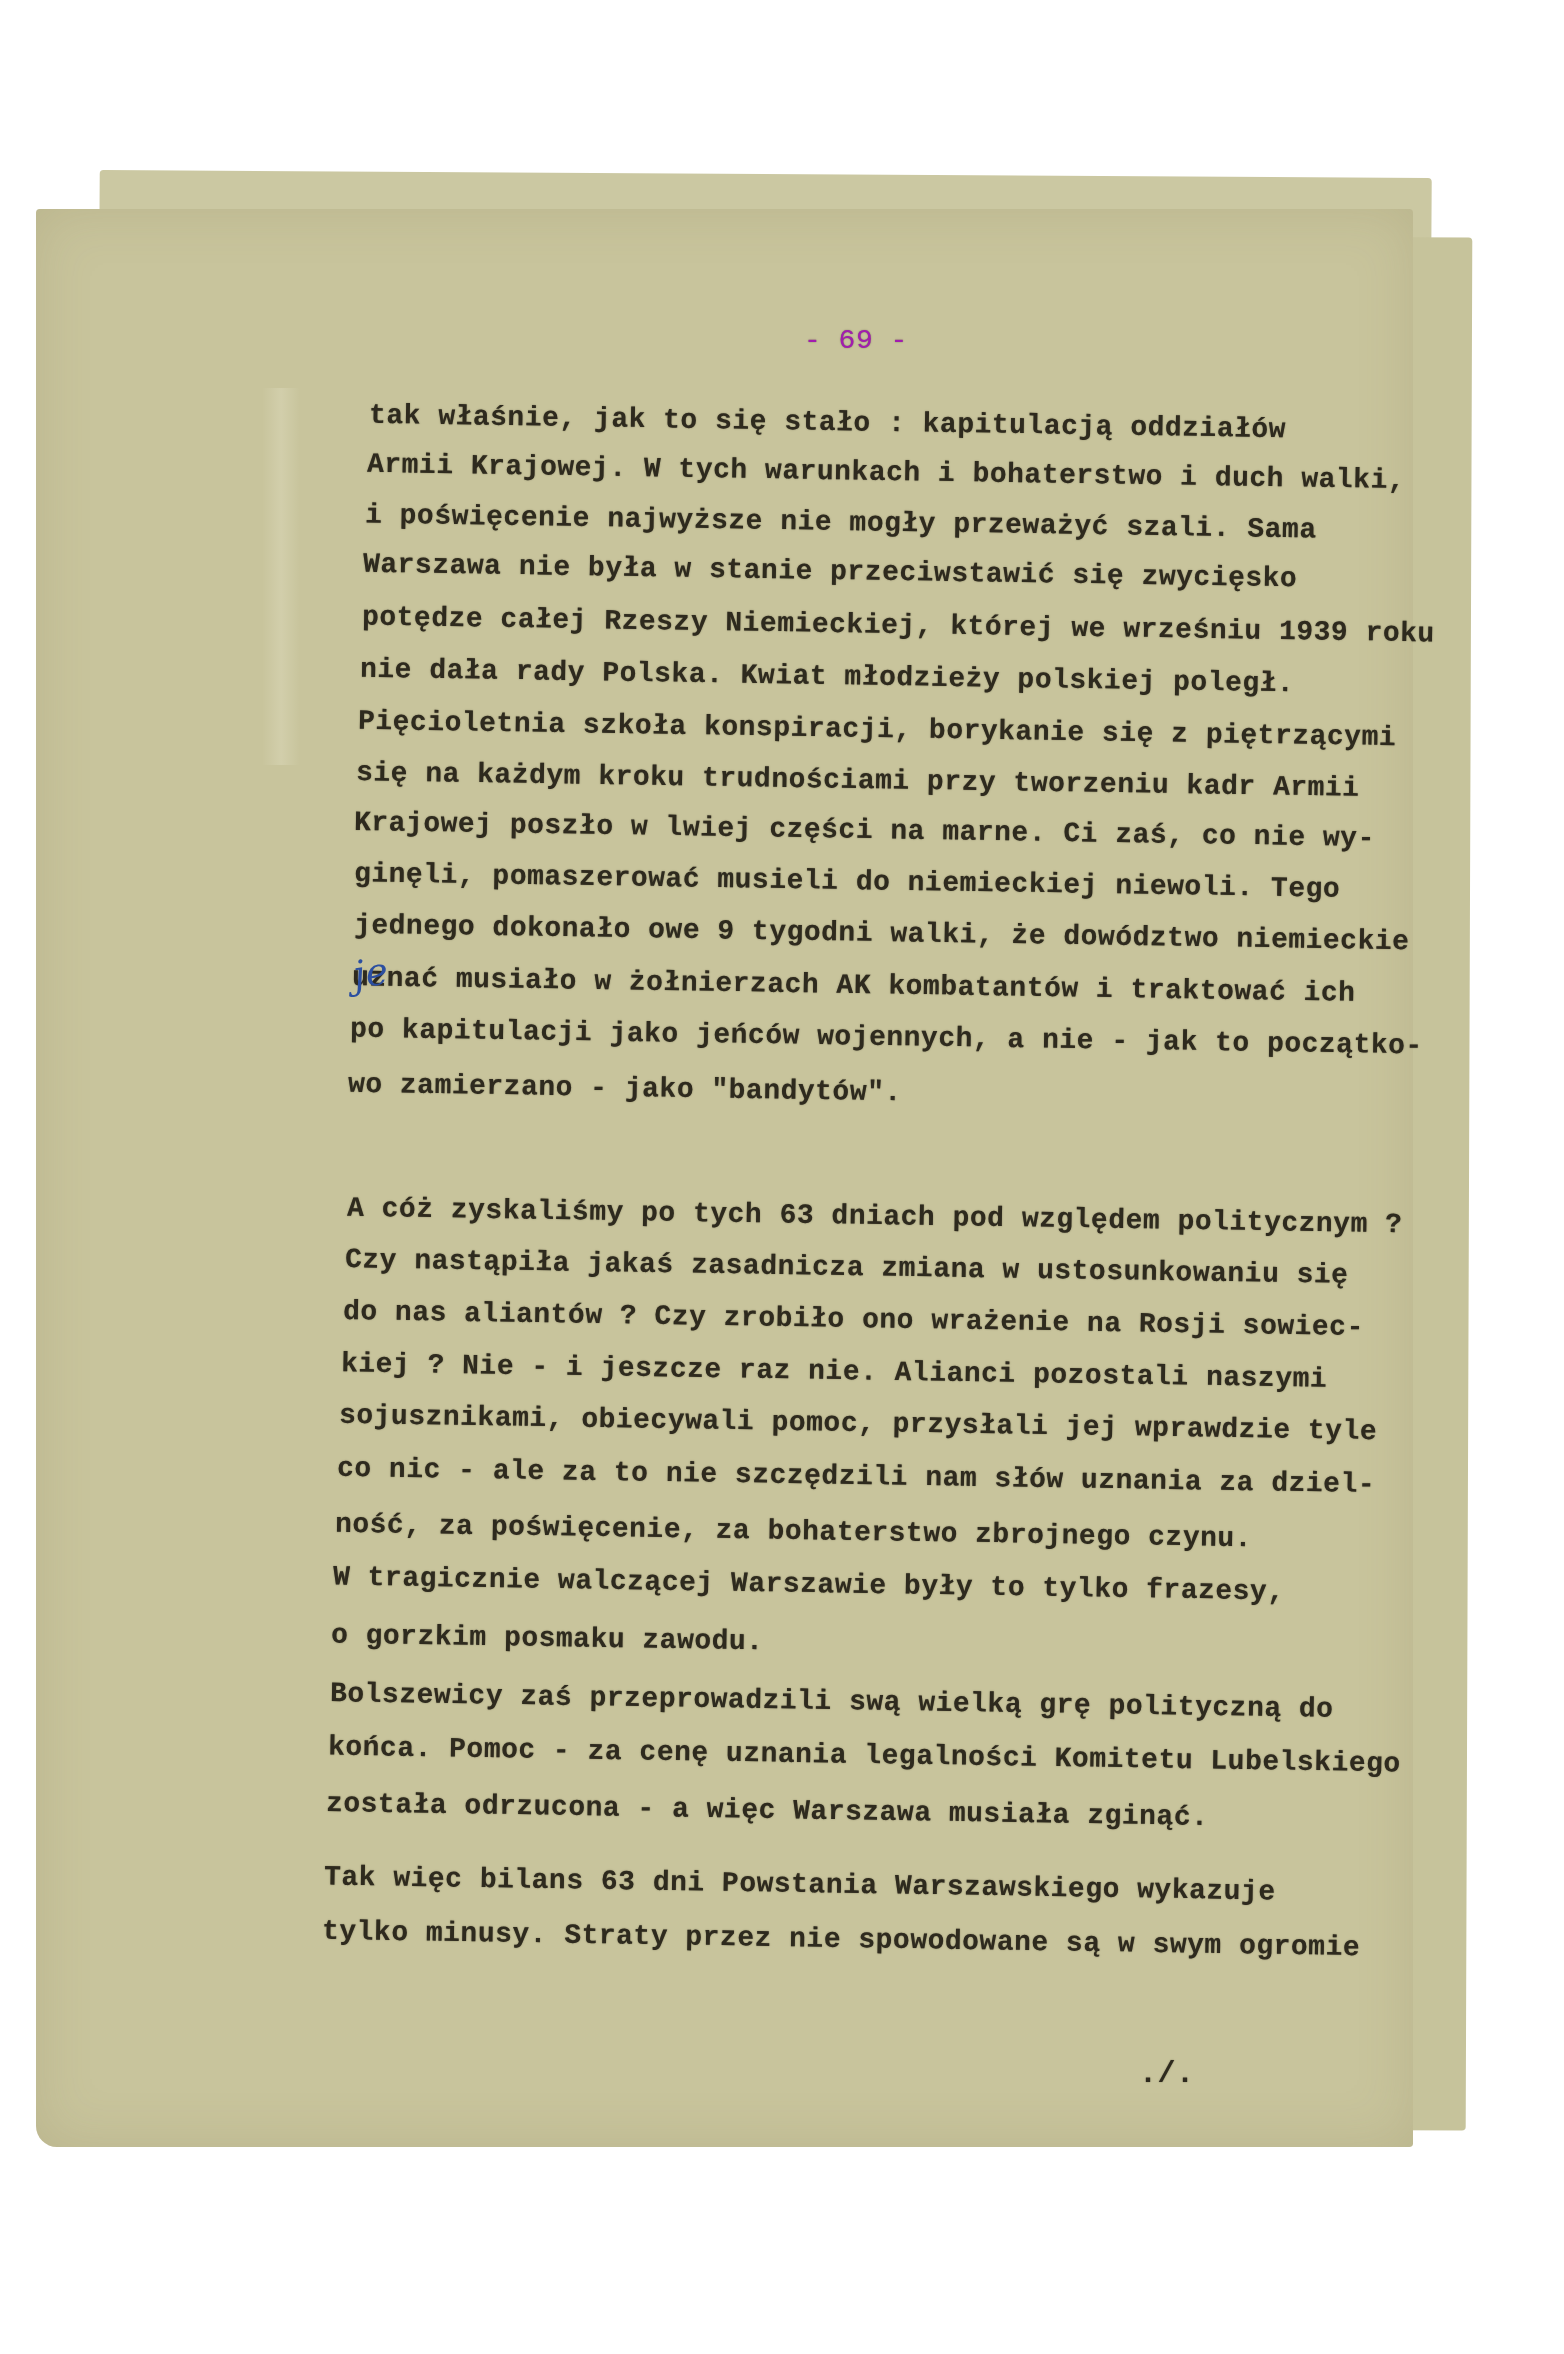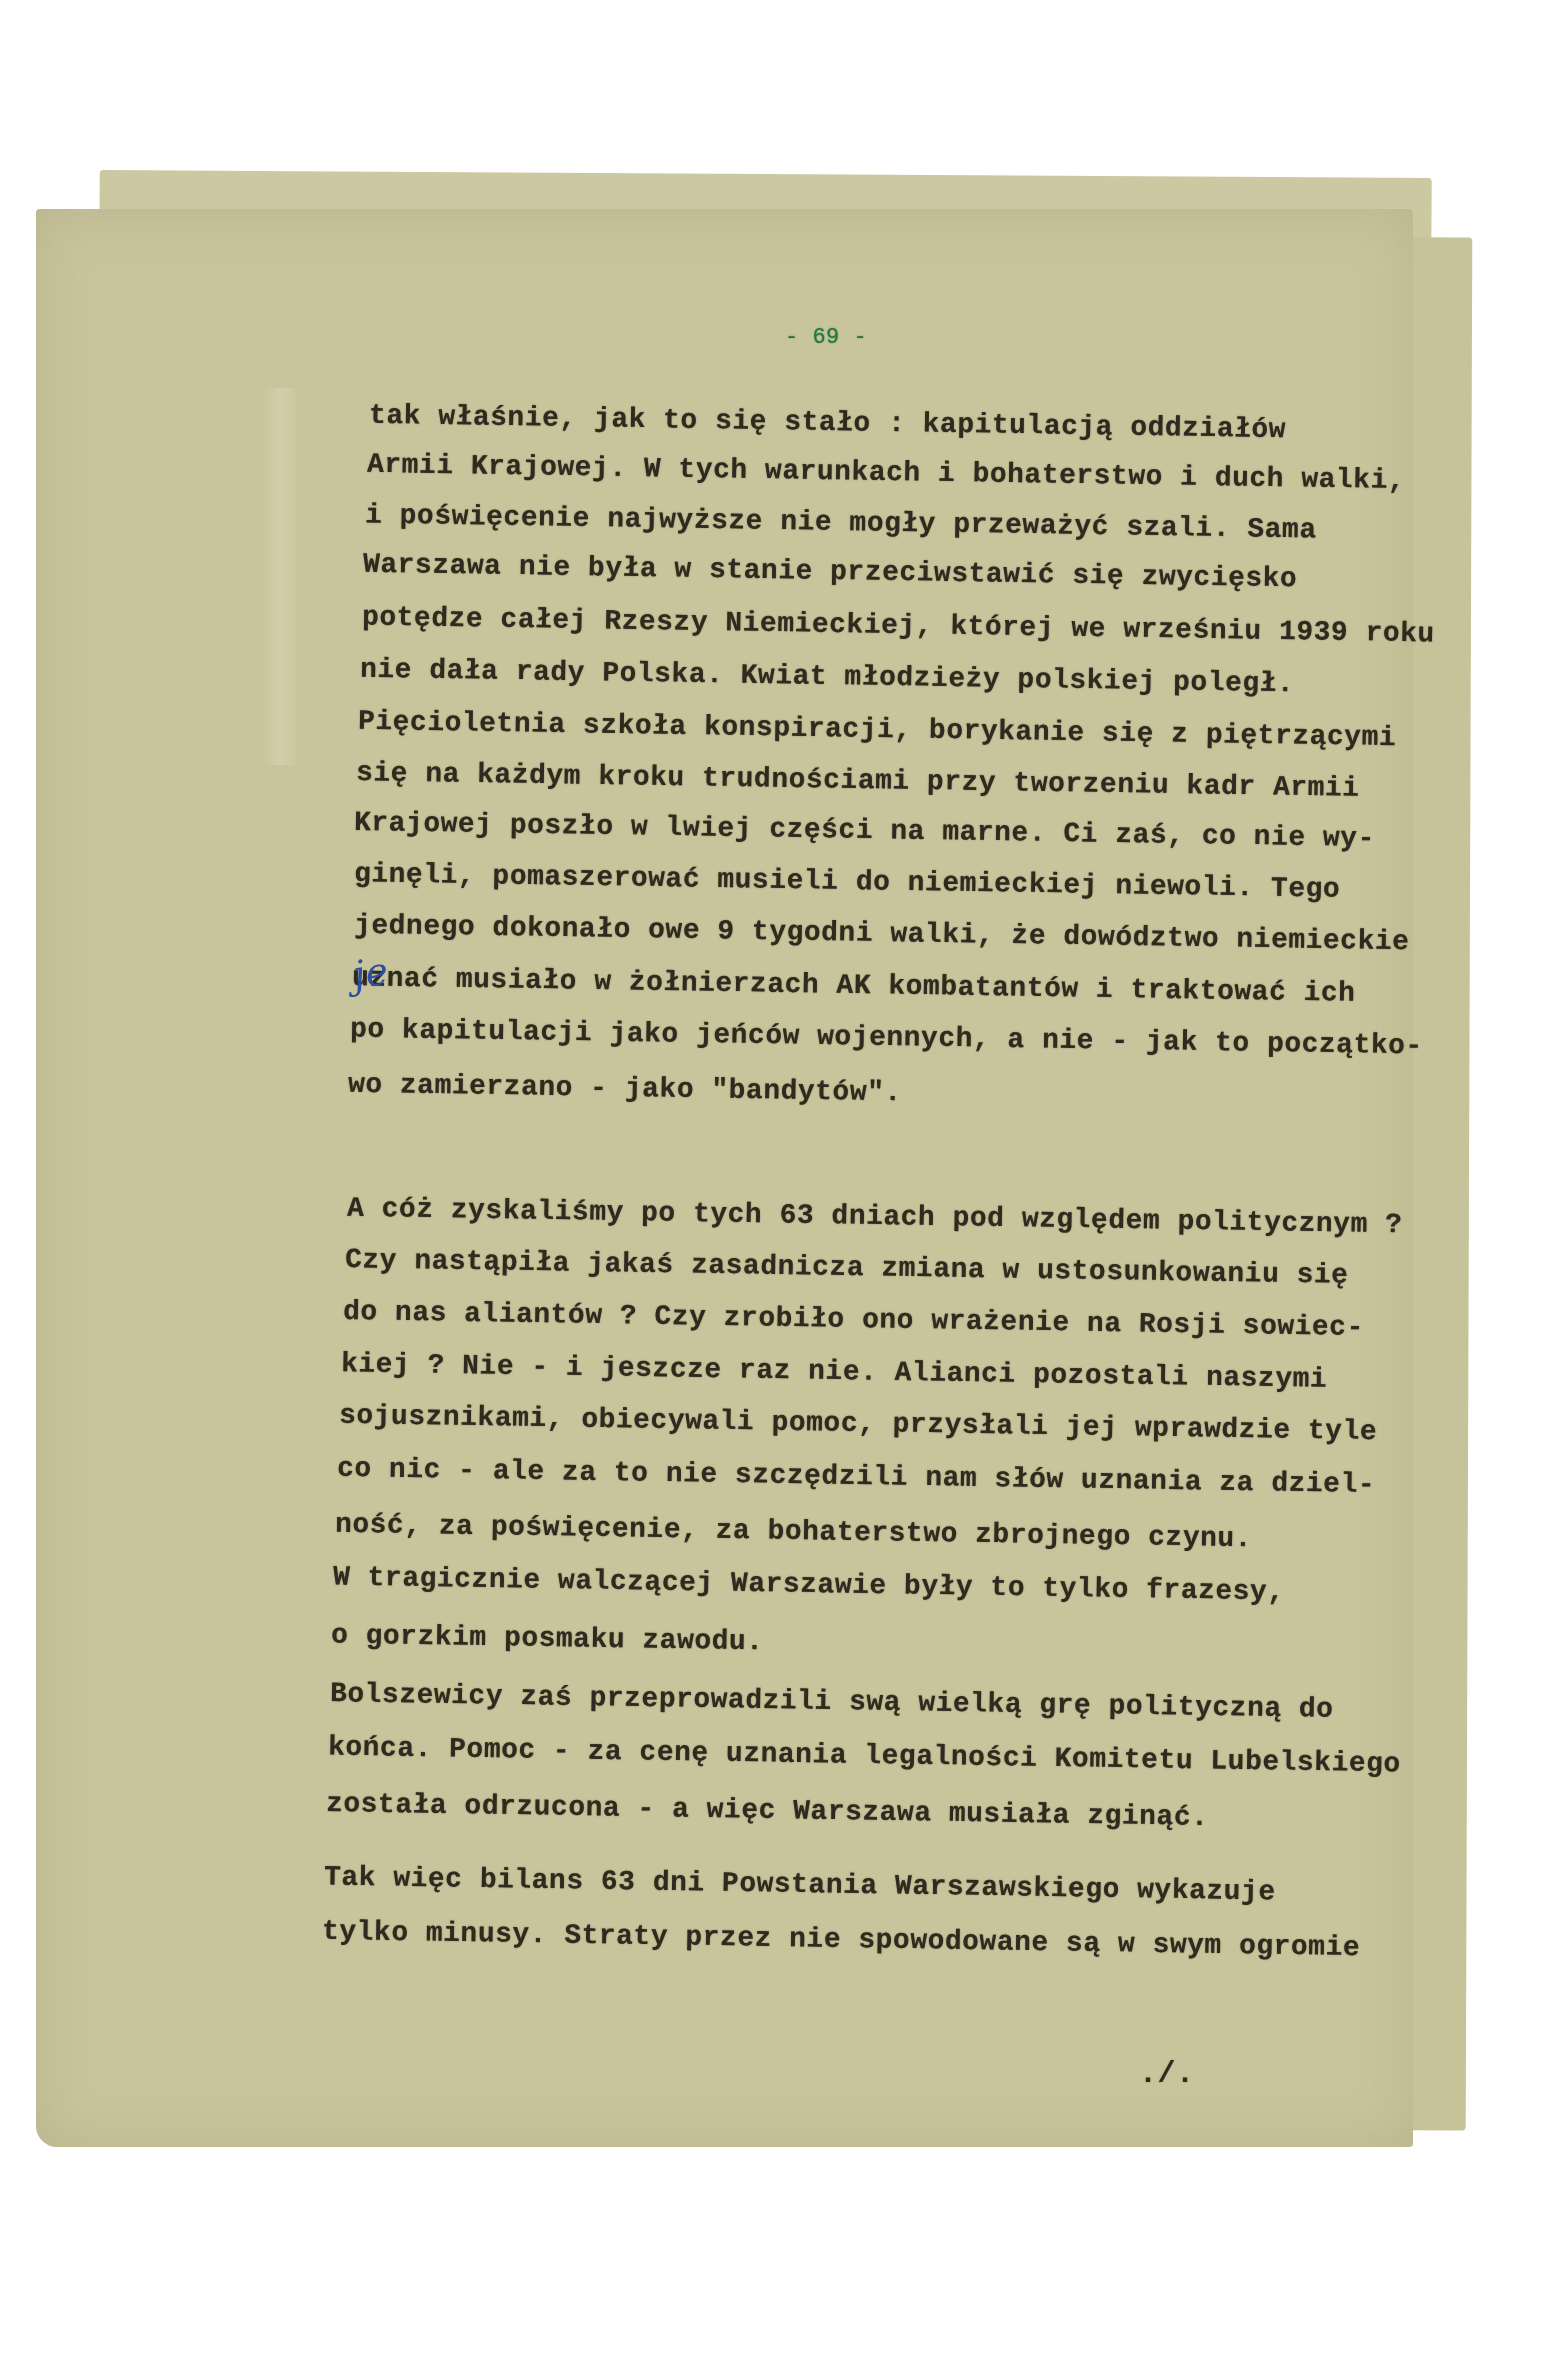--- a/index.html
+++ b/index.html
@@ -47,24 +47,24 @@
       width: 1564px;
       height: 2354px;
       color: #2e2a1e;
       font-weight: bold;
       font-size: 28px;
       letter-spacing: 0.5px;
       text-shadow: 0 0 1.4px rgba(40,35,20,0.55);
     }
     .page-number {
       position: absolute;
-      left: 785px; top: 325px;
+      left: 804px; top: 325px;
       font-weight: normal;
-      font-size: 22px;
-      color: #15803d;
+      font-size: 28px;
+      color: #a21caf;
     }
     .line {
       position: absolute;
       white-space: pre;
     }
     .cont {
       position: absolute;
       left: 1139px; top: 2057px;
       font-size: 30px;
     }

